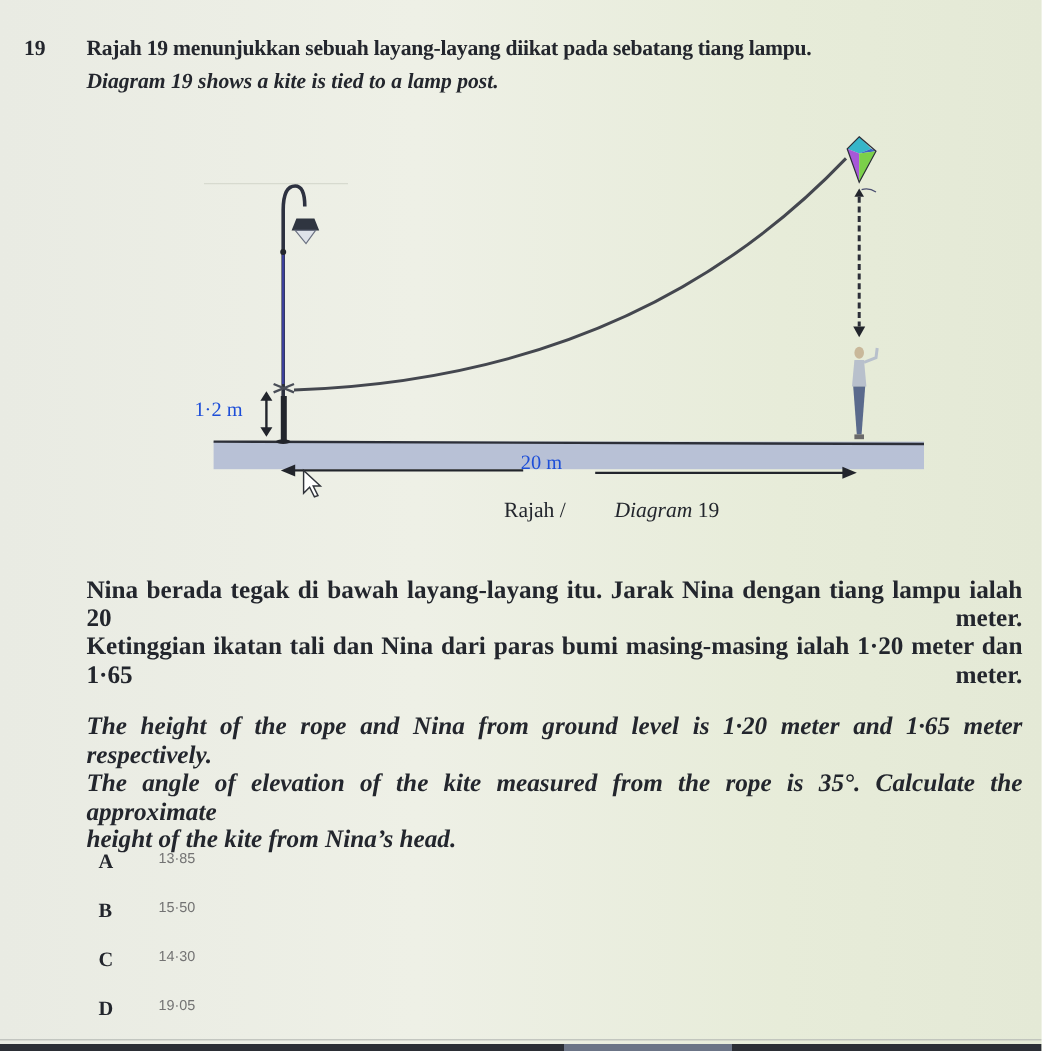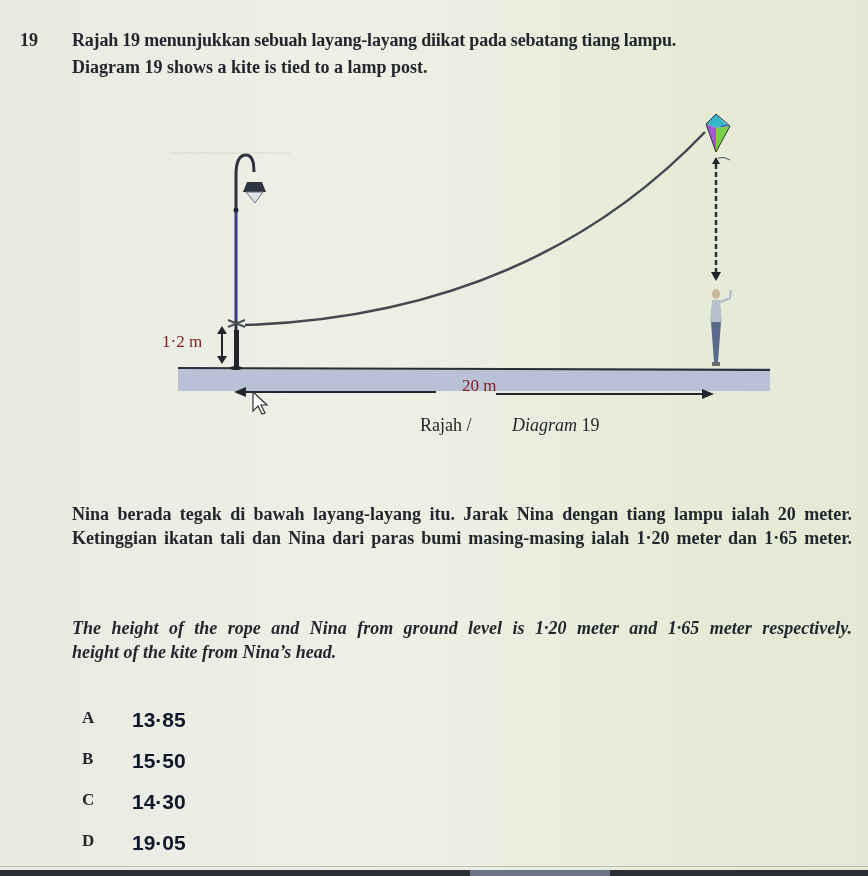--- a/index.html
+++ b/index.html
@@ -4,39 +4,39 @@
 <style>
   html, body { margin: 0; padding: 0; }
   body {
     width: 868px; height: 876px; overflow: hidden; position: relative;
     background: linear-gradient(90deg, #e9ebe3 0%, #eef0e6 40%, #e7ecd9 75%, #e4e9d6 100%);
     font-family: "Liberation Serif", "DejaVu Serif", serif;
     color: #23262d;
   }
   .qnum { position: absolute; left: 20px; top: 30px; font-weight: bold; font-size: 18px; }
   .title-ms { position: absolute; left: 72px; top: 30px; font-weight: bold; font-size: 18px; letter-spacing: -0.2px; text-align: center; }
-  .title-en { position: absolute; left: 72px; top: 57px; font-weight: bold; font-size: 18px; }
+  .title-en { position: absolute; left: 72px; top: 57px; font-weight: bold; font-style: italic; font-size: 18px; }
 
   .diagram { position: absolute; left: 150px; top: 100px; width: 650px; height: 350px; }
-  .lbl { position: absolute; font-size: 17px; color: #7f1d1d; }
+  .lbl { position: absolute; font-size: 17px; color: #1d4ed8; }
   .lbl-height { left: 12px; top: 232px; }
-  .lbl-dist { left: 312px; top: 276px; background: transparent; }
+  .lbl-dist { left: 284px; top: 276px; background: transparent; }
   .caption { position: absolute; left: 270px; top: 315px; font-size: 18px; }
   .caption i { font-style: italic; margin-left: 36px; }
 
-  .para { position: absolute; left: 72px; width: 780px; font-size: 18px; line-height: 23.5px; text-align: justify; margin-top: 23px; }
+  .para { position: absolute; left: 72px; width: 780px; font-size: 21px; line-height: 23.5px; text-align: justify; }
   .para-ms { top: 480px; font-weight: bold; }
   .para-en { top: 594px; font-weight: bold; font-style: italic; }
   .para span { display: block; text-align-last: justify; }
   .para span.last { text-align-last: left; }
 
   .options { position: absolute; left: 82px; top: 708px; }
   .opt { position: relative; height: 41px; font-size: 17px; }
   .opt-letter { position: absolute; left: 0; top: 0; font-weight: bold; width: 30px; }
-  .opt-value { position: absolute; left: 50px; top: 0; font-family: "Liberation Sans", sans-serif; font-size: 21px; color: #0f172a; font-weight: bold; }
+  .opt-value { position: absolute; left: 50px; top: 0; font-family: "Liberation Sans", sans-serif; font-size: 12px; color: #737373; }
 
   .bottom-line { position: absolute; left: 0; top: 866px; width: 868px; height: 1px; background: #b9bcb7; }
   .bottom-bar { position: absolute; left: 0; top: 870px; width: 868px; height: 6px; background: #2b2e35; }
   .bottom-bar .seg { position: absolute; left: 470px; top: 0; width: 140px; height: 6px; background: #6b7486; }
 </style>
 </head>
 <body>
 
 <div class="qnum">19</div>
 <div class="title-ms">Rajah 19 menunjukkan sebuah layang-layang diikat pada sebatang tiang lampu.</div>
@@ -111,20 +111,21 @@
   <div class="caption"><span>Rajah / </span><i>Diagram</i><span> 19</span></div>
 </div>
 
 <div class="para para-ms">
   <span>Nina berada tegak di bawah layang-layang itu. Jarak Nina dengan tiang lampu ialah 20 meter.</span>
   <span>Ketinggian ikatan tali dan Nina dari paras bumi masing-masing ialah 1·20 meter dan 1·65 meter.</span>
 </div>
 
 <div class="para para-en">
   <span>The height of the rope and Nina from ground level is 1·20 meter and 1·65 meter respectively.</span>
+  <span>The angle of elevation of the kite measured from the rope is 35°. Calculate the approximate</span>
   <span class="last">height of the kite from Nina’s head.</span>
 </div>
 
 <div class="options">
   <div class="opt">
     <span class="opt-letter">A</span>
     <span class="opt-value">13·85</span>
   </div>
   <div class="opt">
     <span class="opt-letter">B</span>

